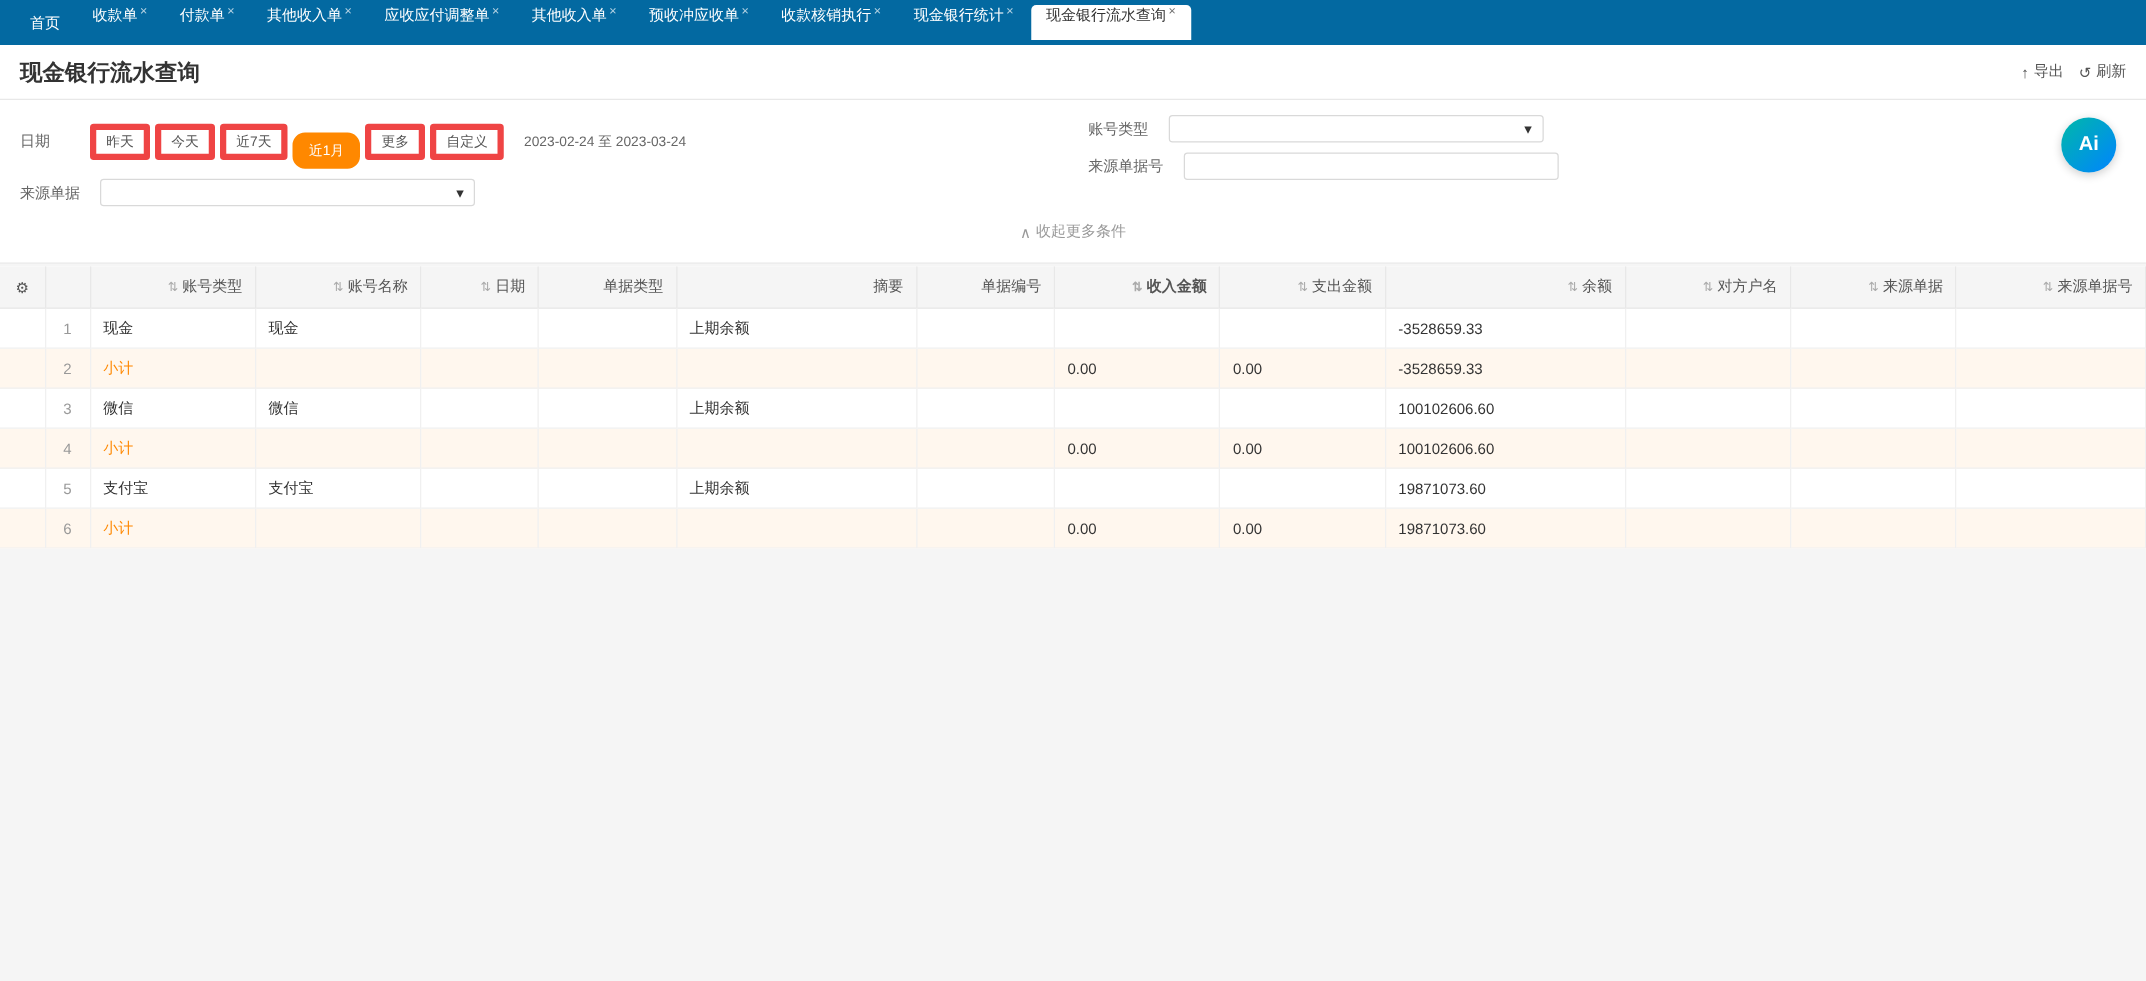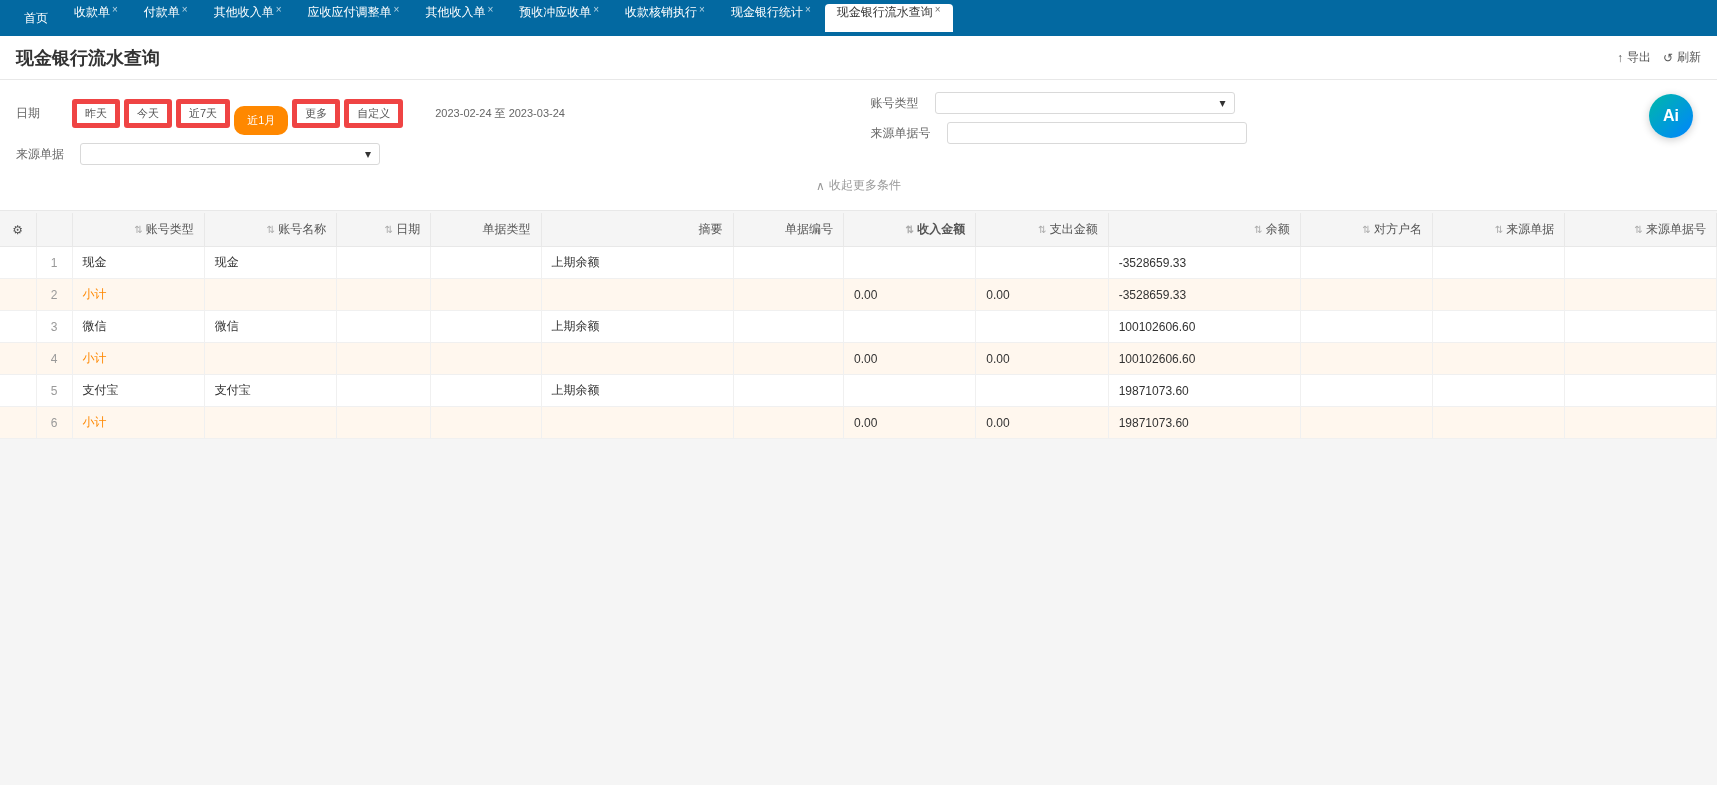--- a/index.html
+++ b/index.html
@@ -107,21 +107,21 @@
     .date-btn.active {
       background: #ff8800;
       border-color: #ff8800;
       color: #fff;
       border-radius: 10px;
       margin-top: 14px;
     }
     .date-range {
       font-size: 11px;
       color: #666;
-      margin-left: 16px;
+      margin-left: 0;
     }
     .filter-select {
       display: flex;
       align-items: center;
       border: 1px solid #d9d9d9;
       border-radius: 3px;
       padding: 3px 8px;
       min-width: 160px;
       cursor: pointer;
       background: #fff;

